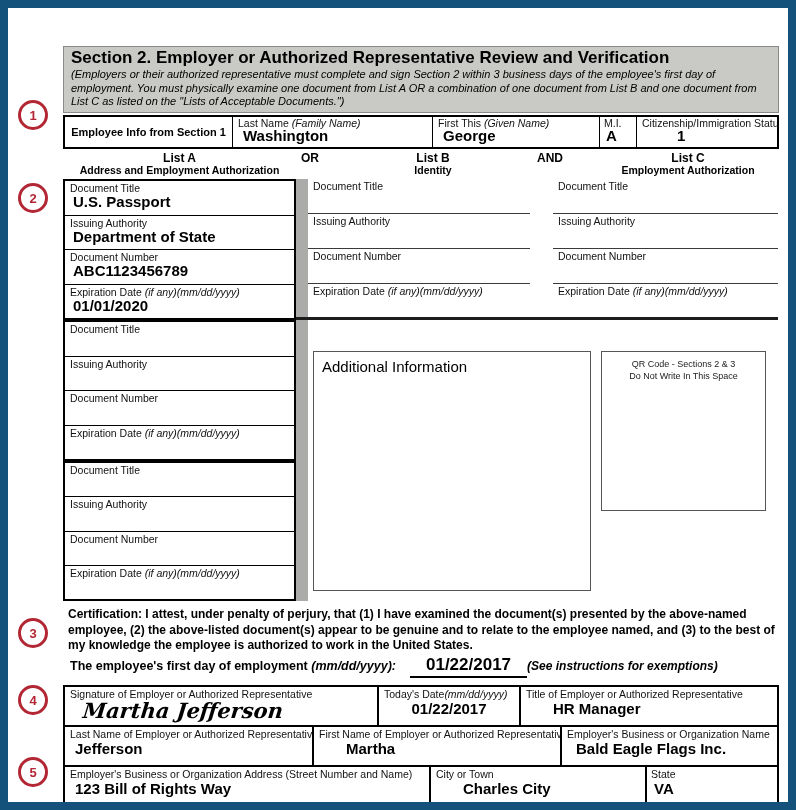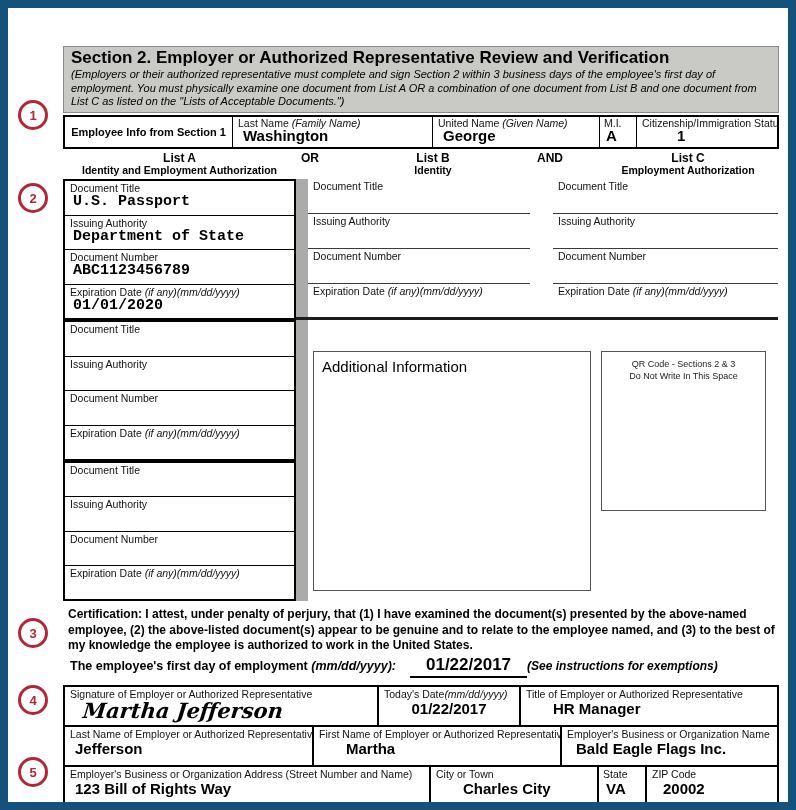--- a/index.html
+++ b/index.html
@@ -30,21 +30,21 @@
   .emp-hd{font-size:11px;font-weight:bold;}
   .emp-cell .lbl{padding-top:1px;}
   .emp-cell .val{line-height:14px;}
   
   .lh-title{position:absolute;top:143px;font-size:12px;font-weight:bold;text-align:center;}
   .lh-sub{position:absolute;top:156px;font-size:10.5px;font-weight:bold;text-align:center;}
   
   .doc-block{position:absolute;left:55px;width:233px;border:2px solid #000;display:flex;flex-direction:column;background:#fff;}
   .doc-cell{flex:1;border-top:1.5px solid #000;overflow:hidden;}
   .doc-cell:first-child{border-top:none;}
-  .doc-cell .val{line-height:16px;padding-left:8px;font-family:Liberation Mono, monospace;}
+  .doc-cell .val{line-height:16px;padding-left:8px;}
   
   .strip{position:absolute;left:288px;top:171px;width:12px;height:422px;background:#ababa9;}
   
   .bc-col{position:absolute;top:171px;display:flex;flex-direction:column;height:139px;}
   .bc-cell{flex:1;border-bottom:1.5px solid #3a3a3a;overflow:hidden;}
   .bc-cell:last-child{border-bottom:none;}
   .bc-line{position:absolute;left:288px;top:309px;width:482px;height:3px;background:#1c1c1c;}
   
   .addl-box{position:absolute;left:305px;top:343px;width:278px;height:240px;border:1.5px solid #555;background:#fff;}
   .addl-label{font-size:15px;padding:6px 0 0 8px;}
@@ -97,35 +97,35 @@
 
   <div class="emp-table">
     <div class="emp-cell" style="width:167px">
       <span class="emp-hd">Employee Info from Section 1</span>
     </div>
     <div class="emp-cell" style="width:200px">
       <div class="lbl"><span>Last Name</span> <span class="it">(Family Name)</span></div>
       <div class="val">Washington</div>
     </div>
     <div class="emp-cell" style="width:167px">
-      <div class="lbl"><span>United Name</span> <span class="it">(Given Name)</span></div>
+      <div class="lbl"><span>First This</span> <span class="it">(Given Name)</span></div>
       <div class="val">George</div>
     </div>
     <div class="emp-cell" style="width:37px">
       <div class="lbl" style="padding-left:4px">M.I.</div>
       <div class="val" style="padding-left:6px">A</div>
     </div>
     <div class="emp-cell" style="flex:1">
       <div class="lbl">Citizenship/Immigration Status</div>
       <div class="val indent" style="padding-left:40px">1</div>
     </div>
   </div>
 
   <div class="lh-title" style="left:55px;width:233px">List A</div>
-  <div class="lh-sub" style="left:40px;width:263px">Identity and Employment Authorization</div>
+  <div class="lh-sub" style="left:40px;width:263px">Address and Employment Authorization</div>
   <div class="lh-title" style="left:282px;width:40px">OR</div>
   <div class="lh-title" style="left:360px;width:130px">List B</div>
   <div class="lh-sub" style="left:360px;width:130px">Identity</div>
   <div class="lh-title" style="left:520px;width:44px">AND</div>
   <div class="lh-title" style="left:565px;width:230px">List C</div>
   <div class="lh-sub" style="left:565px;width:230px">Employment Authorization</div>
 
   <div class="strip"></div>
 
   <div class="doc-block" style="top:171px;height:141px">
@@ -253,28 +253,24 @@
       <div class="sig-cell" style="flex:1">
         <div class="lbl">Employer's Business or Organization Name</div>
         <div class="val" style="padding-left:14px">Bald Eagle Flags Inc.</div>
       </div>
     </div>
     <div class="sig-row r3">
       <div class="sig-cell" style="width:364px">
         <div class="lbl">Employer's Business or Organization Address (Street Number and Name)</div>
         <div class="val">123 Bill of Rights Way</div>
       </div>
-      <div class="sig-cell" style="width:168px">
+      <div class="sig-cell" style="width:216px">
         <div class="lbl">City or Town</div>
         <div class="val indent">Charles City</div>
       </div>
       <div class="sig-cell" style="width:48px">
         <div class="lbl" style="padding-left:4px">State</div>
         <div class="val" style="padding-left:7px">VA</div>
       </div>
-      <div class="sig-cell" style="flex:1">
-        <div class="lbl">ZIP Code</div>
-        <div class="val" style="padding-left:16px">20002</div>
-      </div>
     </div>
   </div>
 
 </div>
 
 </body></html>

